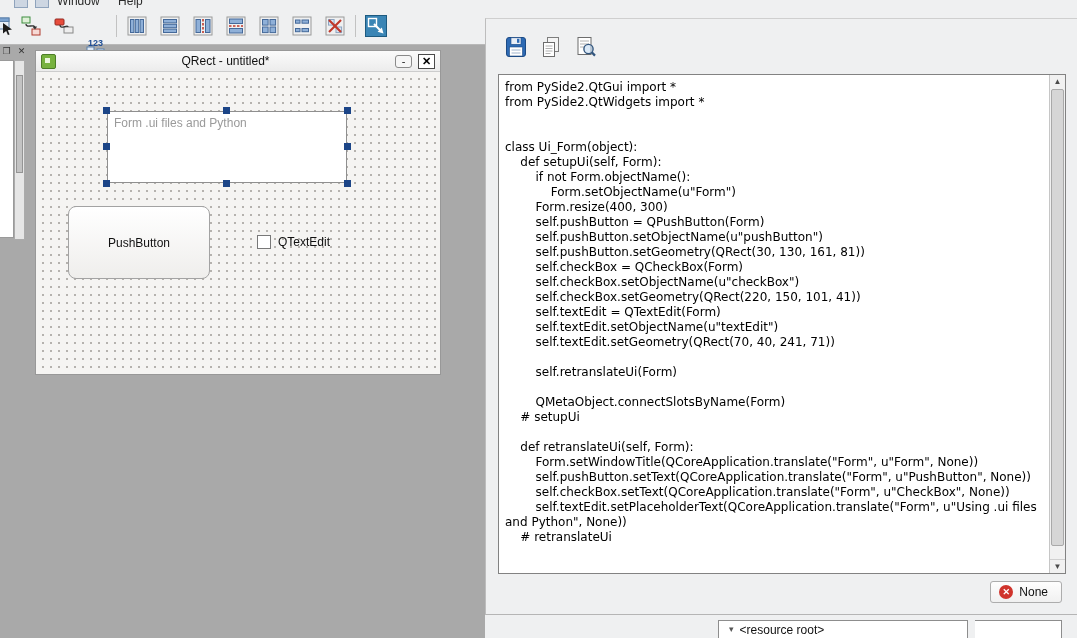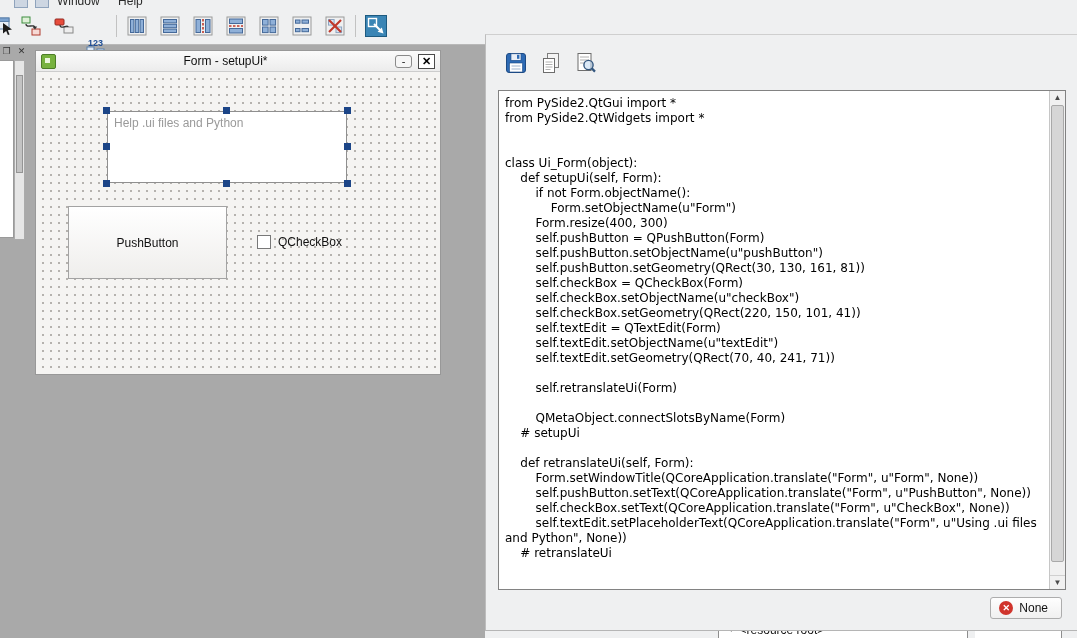--- a/index.html
+++ b/index.html
@@ -42,29 +42,29 @@
     background-size:8px 8px;background-position:3px 3px;}
 
   .sel-wrap{position:absolute;left:71px;top:39px;width:240px;height:72px;}
   .w-textedit{position:absolute;inset:0;background:#ffffff;border:1px solid #8f8f8f;box-sizing:border-box;
     font-size:12px;color:#9a9a9a;padding:4px 6px;overflow:hidden;}
   .handle{position:absolute;width:7px;height:7px;background:#1c4587;}
   .h-nw{left:-4px;top:-4px;} .h-n{left:calc(50% - 4px);top:-4px;} .h-ne{right:-4px;top:-4px;}
   .h-w{left:-4px;top:calc(50% - 4px);} .h-e{right:-4px;top:calc(50% - 4px);}
   .h-sw{left:-4px;bottom:-4px;} .h-s{left:calc(50% - 4px);bottom:-4px;} .h-se{right:-4px;bottom:-4px;}
 
-  .w-pushbutton{position:absolute;left:32px;top:134px;width:159px;height:73px;
-    background:linear-gradient(#ffffff,#efeeec);border:1px solid #a3a3a3;border-radius:0;
+  .w-pushbutton{position:absolute;left:32px;top:134px;width:142px;height:73px;
+    background:linear-gradient(#ffffff,#efeeec);border:1px solid #a3a3a3;border-radius:8px;
     display:flex;align-items:center;justify-content:center;font-size:12px;color:#111;box-sizing:border-box;}
   .w-checkbox{position:absolute;left:221px;top:163px;display:flex;align-items:center;gap:7px;}
   .cb-box{width:14px;height:14px;background:#ffffff;border:1px solid #787878;box-sizing:border-box;}
   .cb-label{font-size:12px;color:#111;}
 
   
-  .code-dialog{position:absolute;left:485px;top:34px;width:592px;height:597px;background:#eff0f1;
+  .code-dialog{position:absolute;left:485px;top:18px;width:592px;height:597px;background:#eff0f1;
     border-left:1px solid #bdbdbd;border-top:1px solid #cfcfcf;border-bottom:1px solid #b5b5b5;box-sizing:border-box;z-index:4;padding-left:43px;}
   .dlg-toolbar{position:absolute;left:18px;top:16px;display:flex;gap:11px;}
   .dlg-tbi{width:24px;height:24px;display:flex;align-items:center;justify-content:center;}
   .code-area{position:absolute;left:12px;top:55px;width:568px;height:500px;background:#ffffff;border:1px solid #828282;box-sizing:border-box;}
   .code-text{position:absolute;left:0;top:0;right:15px;bottom:0;padding:5px 2px 0 6px;
     font-family:"DejaVu Sans",sans-serif;font-size:12px;line-height:15px;color:#000;
     white-space:pre-wrap;overflow:hidden;}
   .code-scrollbar{position:absolute;top:0;right:0;width:15px;bottom:0;background:#f1f1f1;border-left:1px solid #c6c6c6;}
   .sb-arrow{position:absolute;left:0;right:0;height:13px;font-size:8px;line-height:13px;text-align:center;color:#4a4a4a;}
   .sb-up{top:0;} .sb-down{bottom:0;border-top:1px solid #d0d0d0;}
@@ -202,40 +202,40 @@
   </div>
   <div class="left-white"></div>
   <div class="left-scroll">
     <div class="thumb"></div>
   </div>
 </div>
 
 <div class="form-window">
   <div class="form-titlebar">
     <span class="form-win-icon"></span>
-    <span class="form-title">Form - setupUi*</span>
+    <span class="form-title">QRect - untitled*</span>
     <span class="win-btn-min">-</span>
     <span class="win-btn-close">✕</span>
   </div>
   <div class="form-body">
     <div class="sel-wrap">
-      <div class="w-textedit">Help .ui files and Python</div>
+      <div class="w-textedit">Form .ui files and Python</div>
       <div class="handle h-nw"></div>
       <div class="handle h-n"></div>
       <div class="handle h-ne"></div>
       <div class="handle h-w"></div>
       <div class="handle h-e"></div>
       <div class="handle h-sw"></div>
       <div class="handle h-s"></div>
       <div class="handle h-se"></div>
     </div>
     <div class="w-pushbutton">PushButton</div>
     <div class="w-checkbox">
       <span class="cb-box"></span>
-      <span class="cb-label">QCheckBox</span>
+      <span class="cb-label">QTextEdit</span>
     </div>
   </div>
 </div>
 
 <div class="code-dialog">
   <div class="dlg-toolbar">
     <span class="dlg-tbi">
       <svg viewBox="0 0 22 22" width="22" height="22">
         <rect x="1.5" y="1.5" width="19" height="19" rx="2.5" fill="#2d6ab4" stroke="#1d4b85"></rect>
         <rect x="6" y="1.8" width="10" height="6.5" fill="#e8eef7" stroke="#1d4b85" stroke-width="0.6"></rect>

